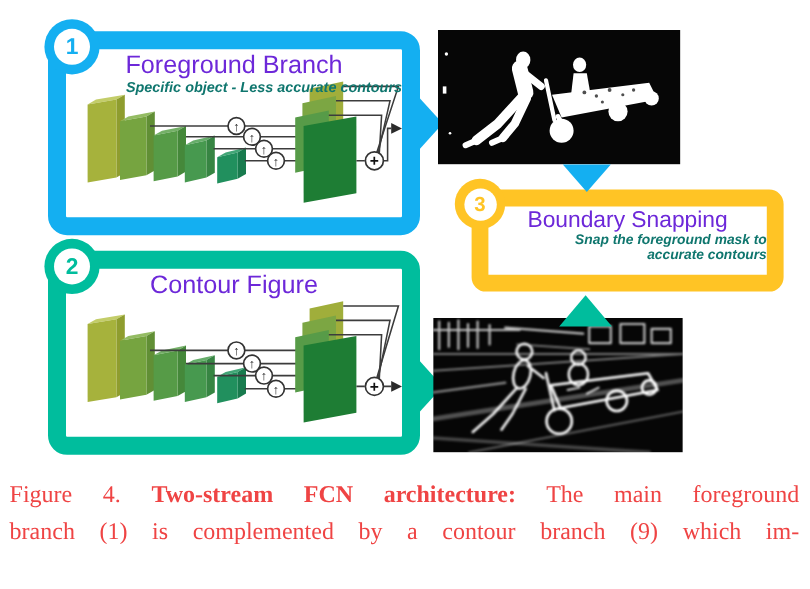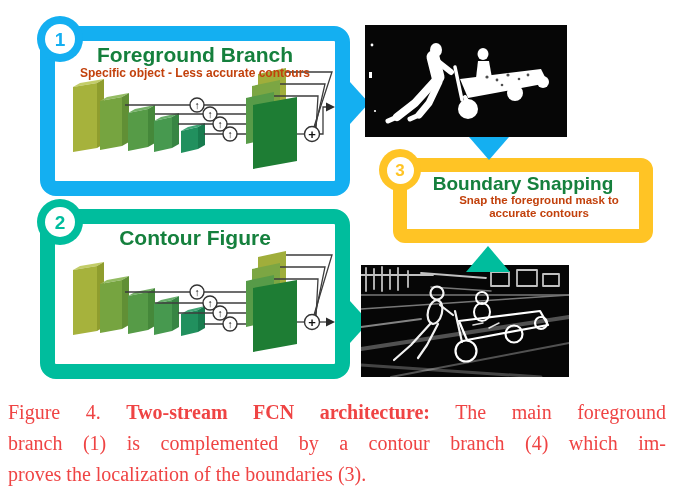--- a/index.html
+++ b/index.html
@@ -17,22 +17,22 @@
          display:flex;align-items:center;justify-content:center;
          font-weight:700;font-size:19px;line-height:1;}
   .badge-blue{background:#14AFF1;left:-18px;top:-25px;}
   .badge-blue .badge-inner{color:#14AFF1;}
   .badge-teal{background:#00BD9D;left:-18px;top:-25px;}
   .badge-teal .badge-inner{color:#00BD9D;}
   .badge-yellow{background:#FFC425;width:42px;height:42px;left:-28px;top:-23px;}
   .badge-yellow .badge-inner{width:27px;height:27px;color:#FFC425;font-size:17px;}
 
   .titles{position:absolute;left:0;right:0;top:2px;text-align:center;z-index:3;}
-  .b-title{font-size:21px;font-weight:700;color:#15803d;line-height:23px;letter-spacing:0;}
-  .b-sub{font-size:12px;font-weight:700;color:#c2410c;line-height:14px;}
+  .b-title{font-size:21px;font-weight:400;color:#6d28d9;line-height:23px;letter-spacing:0;}
+  .b-sub{font-size:12px;font-weight:700;font-style:italic;color:#0f766e;line-height:14px;text-align:right;}
 
   .cnn{position:absolute;left:0;top:0;}
 
   
   .out-tri{position:absolute;width:0;height:0;
            border-top:21px solid transparent;border-bottom:21px solid transparent;}
   .out-tri.blue{border-left:19px solid #14AFF1;right:-34px;top:41px;}
   .out-tri.teal{border-left:19px solid #00BD9D;right:-34px;top:77px;}
 
   
@@ -318,17 +318,16 @@
         <path d="M112,60 L122,58 M128,63 L138,58" stroke-width="1.5" opacity="0.85"></path>
         <circle cx="105" cy="86" r="10.5"></circle>
         <circle cx="153" cy="69" r="8.5"></circle>
         <circle cx="180" cy="58" r="6"></circle>
       </g>
     </g>
   </svg>
 
   <div class="caption">
     <div class="cap-line just"><span>Figure 4.</span> <b>Two-stream FCN architecture:</b><span> The main foreground</span></div>
-    <div class="cap-line just">branch (1) is complemented by a contour branch (4) which im-</div>
-    <div class="cap-line">proves the localization of the boundaries (3).</div>
+    <div class="cap-line just">branch (1) is complemented by a contour branch (9) which im-</div>
   </div>
 
 </div>
 
 </body></html>

